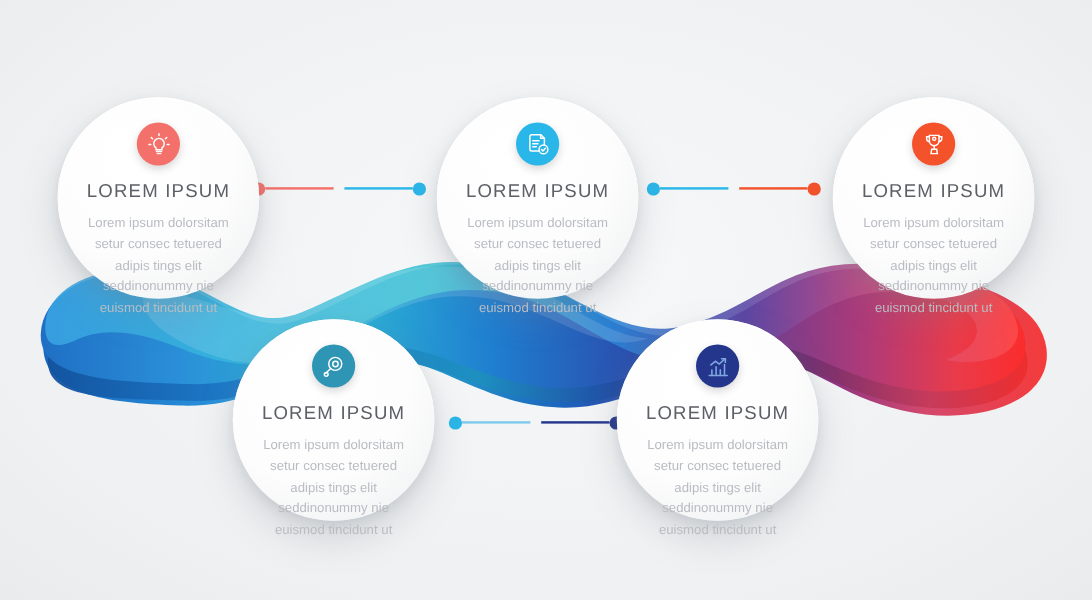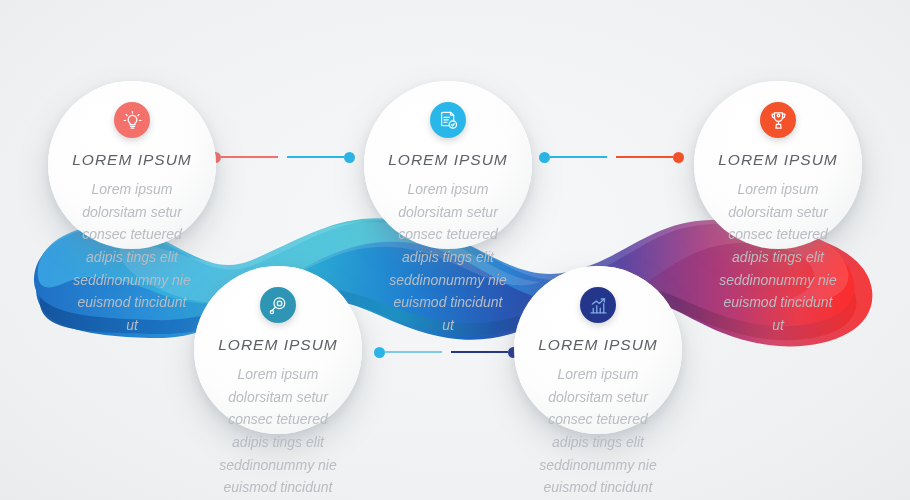--- a/index.html
+++ b/index.html
@@ -42,21 +42,20 @@
       0 14px 30px rgba(120,128,140,0.26),
       0 4px 10px rgba(120,128,140,0.16),
       inset 0 1px 0 rgba(255,255,255,0.95);
     display: flex;
     flex-direction: column;
     align-items: center;
     justify-content: flex-start;
     box-sizing: border-box;
     padding-top: 21px;
     z-index: 6;
-    font-style: italic;
   }
   .node-icon {
     width: 36px;
     height: 36px;
     border-radius: 50%;
     display: flex;
     align-items: center;
     justify-content: center;
     flex: none;
     box-shadow: 0 3px 7px rgba(0,0,0,0.16);
@@ -67,21 +66,21 @@
     font-size: 15.5px;
     letter-spacing: 1.0px;
     font-weight: 400;
     color: #5d6066;
     text-transform: uppercase;
     white-space: nowrap;
   }
   .node-desc {
     margin-top: 9px;
     width: 118px;
-    font-size: 14px;
+    font-size: 11px;
     line-height: 1.62;
     color: #b9bcc2;
     text-align: center;
   }
 
   
   #node-1 { left: 48px;  top: 81px; }
   #node-2 { left: 364px; top: 81px; }
   #node-3 { left: 694px; top: 81px; }
   #node-4 { left: 194px; top: 266px; }

